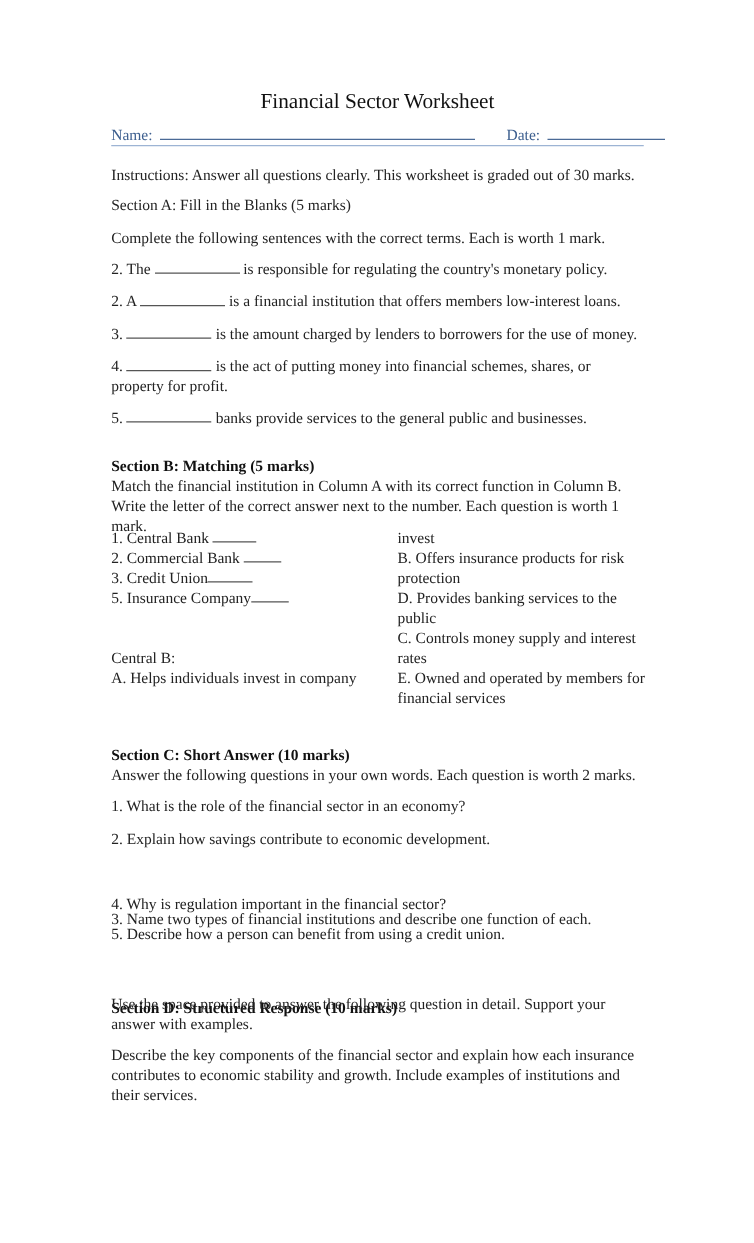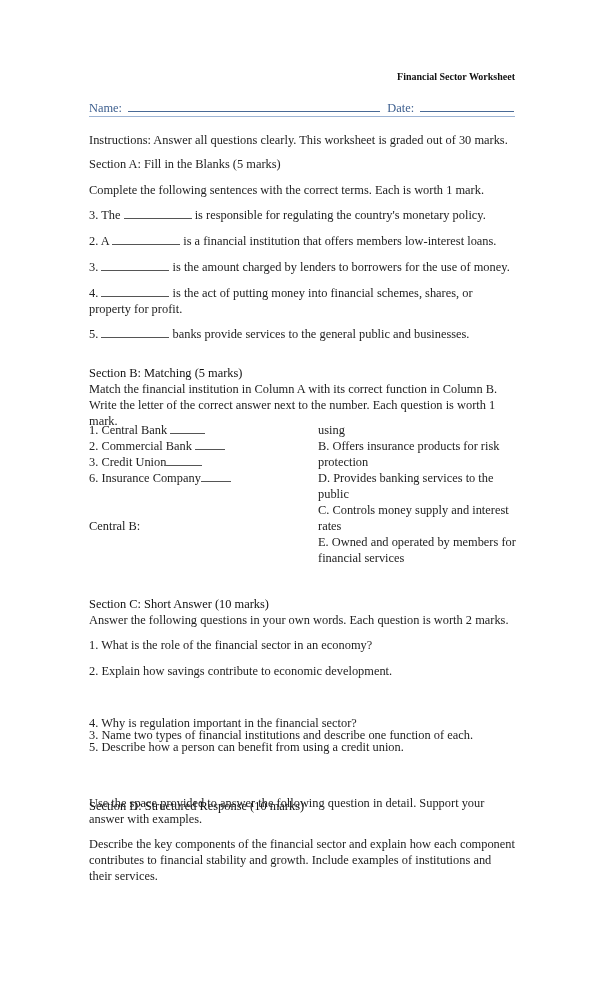--- a/index.html
+++ b/index.html
@@ -20,59 +20,59 @@
       position: absolute;
       left: 89px;
       top: 0;
       width: 426px;
     }
     .title {
       position: absolute;
       top: 71px;
       left: 0;
       width: 426px;
-      text-align: right;
-      font-weight: bold;
-      font-size: 10px;
+      text-align: center;
+      font-weight: normal;
+      font-size: 17px;
       color: #111;
     }
     .name-row {
       position: absolute;
       top: 99px;
       left: 0;
       width: 426px;
       color: #3d5f8f;
       font-size: 12.4px;
       white-space: nowrap;
     }
     .name-row .lbl { display: inline-block; }
     .name-row .blank {
       display: inline-block;
       border-bottom: 1px solid #4a6a96;
       height: 12px;
       vertical-align: baseline;
       margin-left: 3px;
     }
-    .name-row .date-lbl { margin-left: 4px; }
+    .name-row .date-lbl { margin-left: 22px; }
     .rule {
       position: absolute;
       top: 116px;
       left: 0;
       width: 426px;
       height: 0;
       border-top: 1.5px solid #9db4d4;
     }
     .line {
       position: absolute;
       left: 0;
       width: 426px;
       line-height: 16px;
       white-space: normal;
     }
-    .bold { font-weight: normal; color: #111; }
+    .bold { font-weight: bold; color: #111; }
     .blank-inline {
       display: inline-block;
       border-bottom: 1px solid #555;
       height: 11px;
       vertical-align: baseline;
     }
     .colA {
       position: absolute;
       left: 0;
       top: 422px;
@@ -103,21 +103,21 @@
     <span class="blank" style="width:94px"></span>
   </div>
   <div class="rule"></div>
 
   <div class="line" style="top:132px">Instructions: Answer all questions clearly. This worksheet is graded out of 30 marks.</div>
 
   <div class="line" style="top:156px">Section A: Fill in the Blanks (5 marks)</div>
   <div class="line" style="top:182px">Complete the following sentences with the correct terms. Each is worth 1 mark.</div>
 
   <div class="line" style="top:207px">
-    <span>3. The</span>
+    <span>2. The</span>
     <span class="blank-inline" style="width:68px"></span>
     <span>is responsible for regulating the country's monetary policy.</span>
   </div>
   <div class="line" style="top:233px">
     <span>2. A</span>
     <span class="blank-inline" style="width:68px"></span>
     <span>is a financial institution that offers members low-interest loans.</span>
   </div>
   <div class="line" style="top:259px">
     <span>3.</span>
@@ -135,38 +135,39 @@
     <span>banks provide services to the general public and businesses.</span>
   </div>
 
   <div class="line bold" style="top:365px">Section B: Matching (5 marks)</div>
   <div class="line" style="top:381px">Match the financial institution in Column A with its correct function in Column B. Write the letter of the correct answer next to the number. Each question is worth 1 mark.</div>
 
   <div class="colA">
     <div><span>1. Central Bank</span> <span class="blank-inline" style="width:35px"></span></div>
     <div><span>2. Commercial Bank</span> <span class="blank-inline" style="width:30px"></span></div>
     <div><span>3. Credit Union</span><span class="blank-inline" style="width:36px"></span></div>
-    <div><span>6. Insurance Company</span><span class="blank-inline" style="width:30px"></span></div>
+    <div><span>5. Insurance Company</span><span class="blank-inline" style="width:30px"></span></div>
     <div style="height:32px"></div>
     <div>Central B:</div>
+    <div>A. Helps individuals invest in company</div>
   </div>
 
   <div class="colB">
-    <div>using</div>
+    <div>invest</div>
     <div class="wrap">B. Offers insurance products for risk protection</div>
     <div class="wrap">D. Provides banking services to the public</div>
     <div class="wrap">C. Controls money supply and interest rates</div>
     <div class="wrap">E. Owned and operated by members for financial services</div>
   </div>
 
   <div class="line bold" style="top:596px">Section C: Short Answer (10 marks)</div>
   <div class="line" style="top:612px">Answer the following questions in your own words. Each question is worth 2 marks.</div>
   <div class="line" style="top:637px">1. What is the role of the financial sector in an economy?</div>
   <div class="line" style="top:663px">2. Explain how savings contribute to economic development.</div>
   <div class="line" style="top:727px">3. Name two types of financial institutions and describe one function of each.</div>
   <div class="line" style="top:715px">4. Why is regulation important in the financial sector?</div>
   <div class="line" style="top:739px">5. Describe how a person can benefit from using a credit union.</div>
 
   <div class="line bold" style="top:798px">Section D: Structured Response (10 marks)</div>
   <div class="line" style="top:795px">Use the space provided to answer the following question in detail. Support your answer with examples.</div>
-  <div class="line" style="top:836px">Describe the key components of the financial sector and explain how each component contributes to financial stability and growth. Include examples of institutions and their services.</div>
+  <div class="line" style="top:836px">Describe the key components of the financial sector and explain how each insurance contributes to economic stability and growth. Include examples of institutions and their services.</div>
 
 </div>
 
 </body></html>

